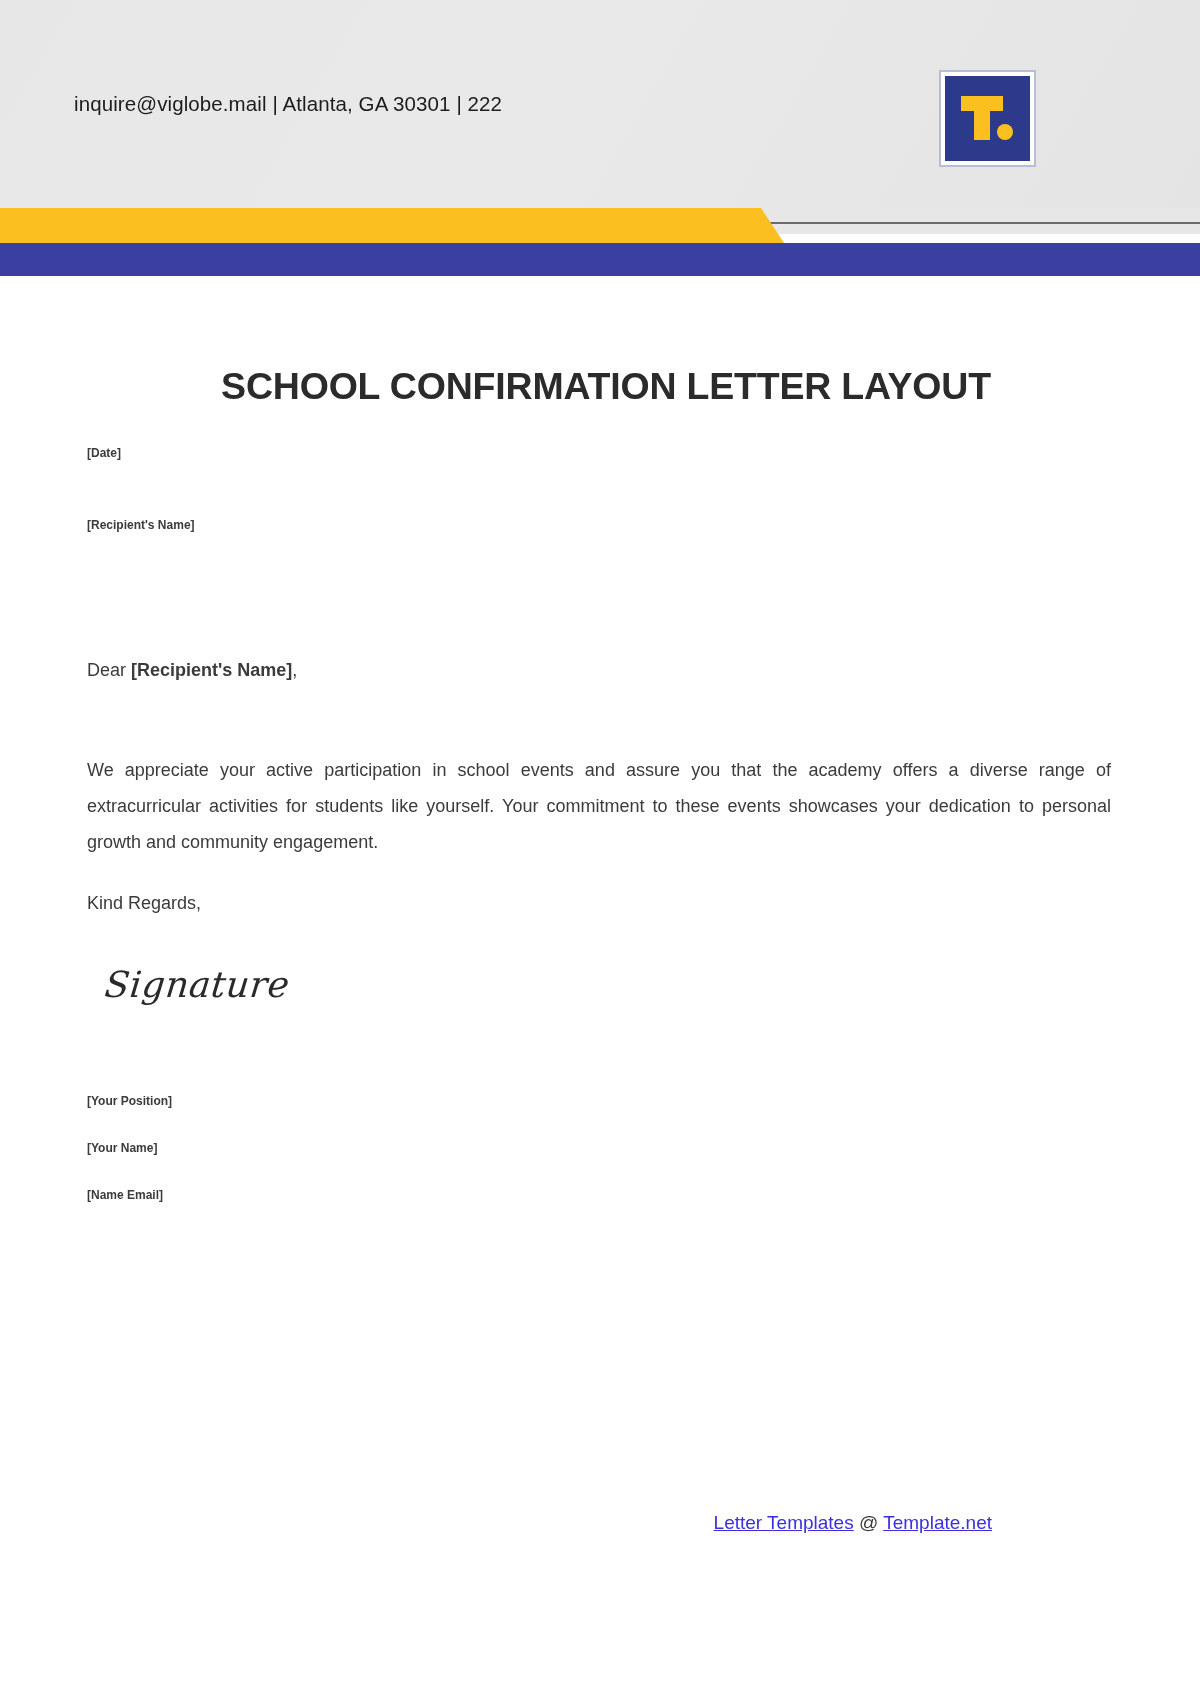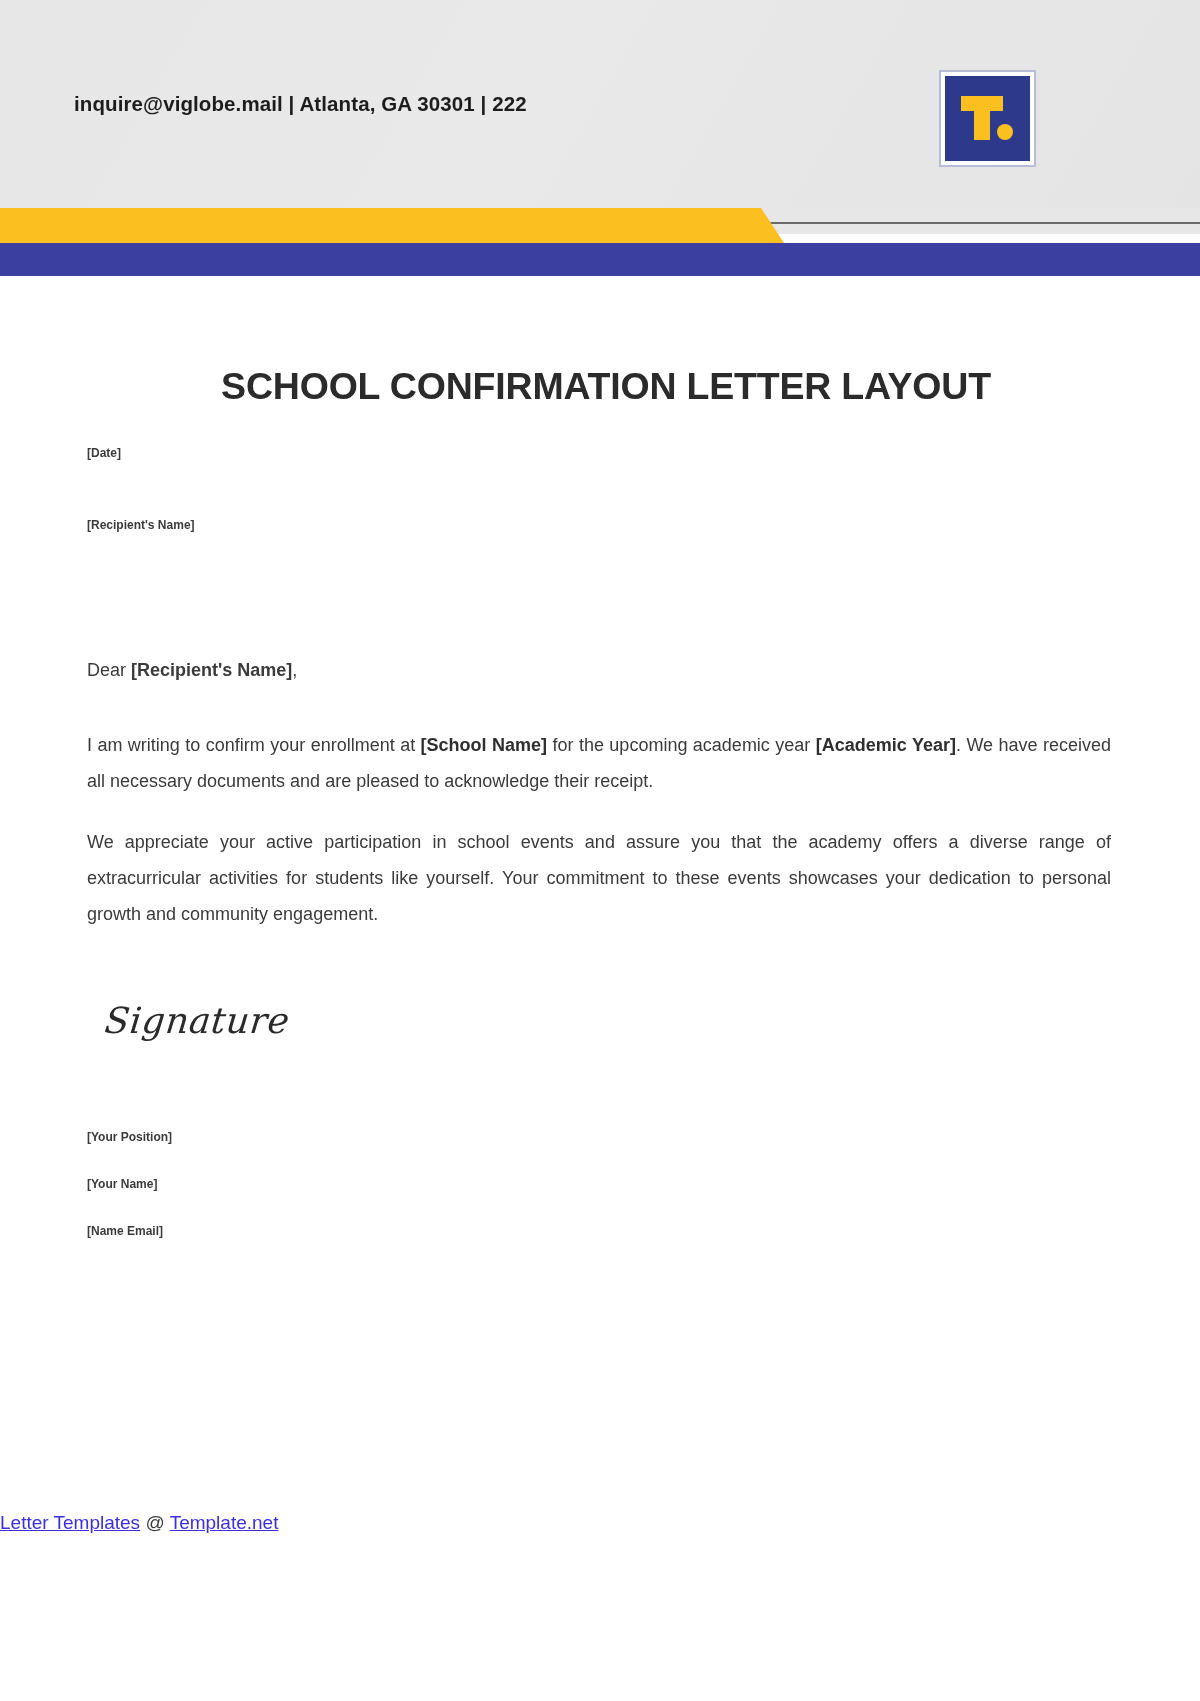--- a/index.html
+++ b/index.html
@@ -26,21 +26,21 @@
     background: linear-gradient(120deg, #e7e7e7 0%, #e9e9e9 45%, #e4e4e4 100%);
   }
 
   .header-contact {
     position: absolute;
     left: 74px;
     top: 90px;
     width: 520px;
     font-size: 20.5px;
     line-height: 28px;
-    font-weight: 700;
+    font-weight: 400;
     color: #1d1d1d;
     letter-spacing: 0.1px;
   }
 
   .header-logo {
     position: absolute;
     left: 941px;
     top: 72px;
     width: 93px;
     height: 93px;
@@ -189,21 +189,21 @@
   }
 
   .sign-fields .field-line { margin-bottom: 17px; }
 
   
   .letter-footer {
     position: absolute;
     left: 0;
     top: 1512px;
     width: 992px;
-    text-align: left;
+    text-align: right;
     font-size: 19px;
     color: #3b3b3b;
   }
   .letter-footer a {
     color: #3b2fe0;
     text-decoration: underline;
   }
   .letter-footer .at-sign { color: #3b3b3b; }
 </style>
 </head>
@@ -244,29 +244,29 @@
   <div class="gap-sm"></div>
 
   <div class="gap-lg"></div>
 
   <div class="salutation">
     <span>Dear </span><b>[Recipient's Name]</b><span>,</span>
   </div>
 
   <div class="gap-md"></div>
 
-  <p class="para"><span>I am writing to confirm your enrollment at </span><b>[School Name]</b><span> for the upcoming academic year </span><b>[Academic Year]</b><span>. We have received all necessary documents and are pleased to acknowledge their receipt.</span></p>
 
   <div class="gap-sm"></div>
 
   <p class="para">We appreciate your active participation in school events and assure you that the academy offers a diverse range of extracurricular activities for students like yourself. Your commitment to these events showcases your dedication to personal growth and community engagement.</p>
 
   <div class="gap-sm"></div>
 
 
+  <div class="closing">Kind Regards,</div>
 
   <div class="gap-md"></div>
 
   <div>
     <span class="signature">Signature</span>
   </div>
 
   <div style="height:80px"></div>
 
   <div class="sign-fields">

